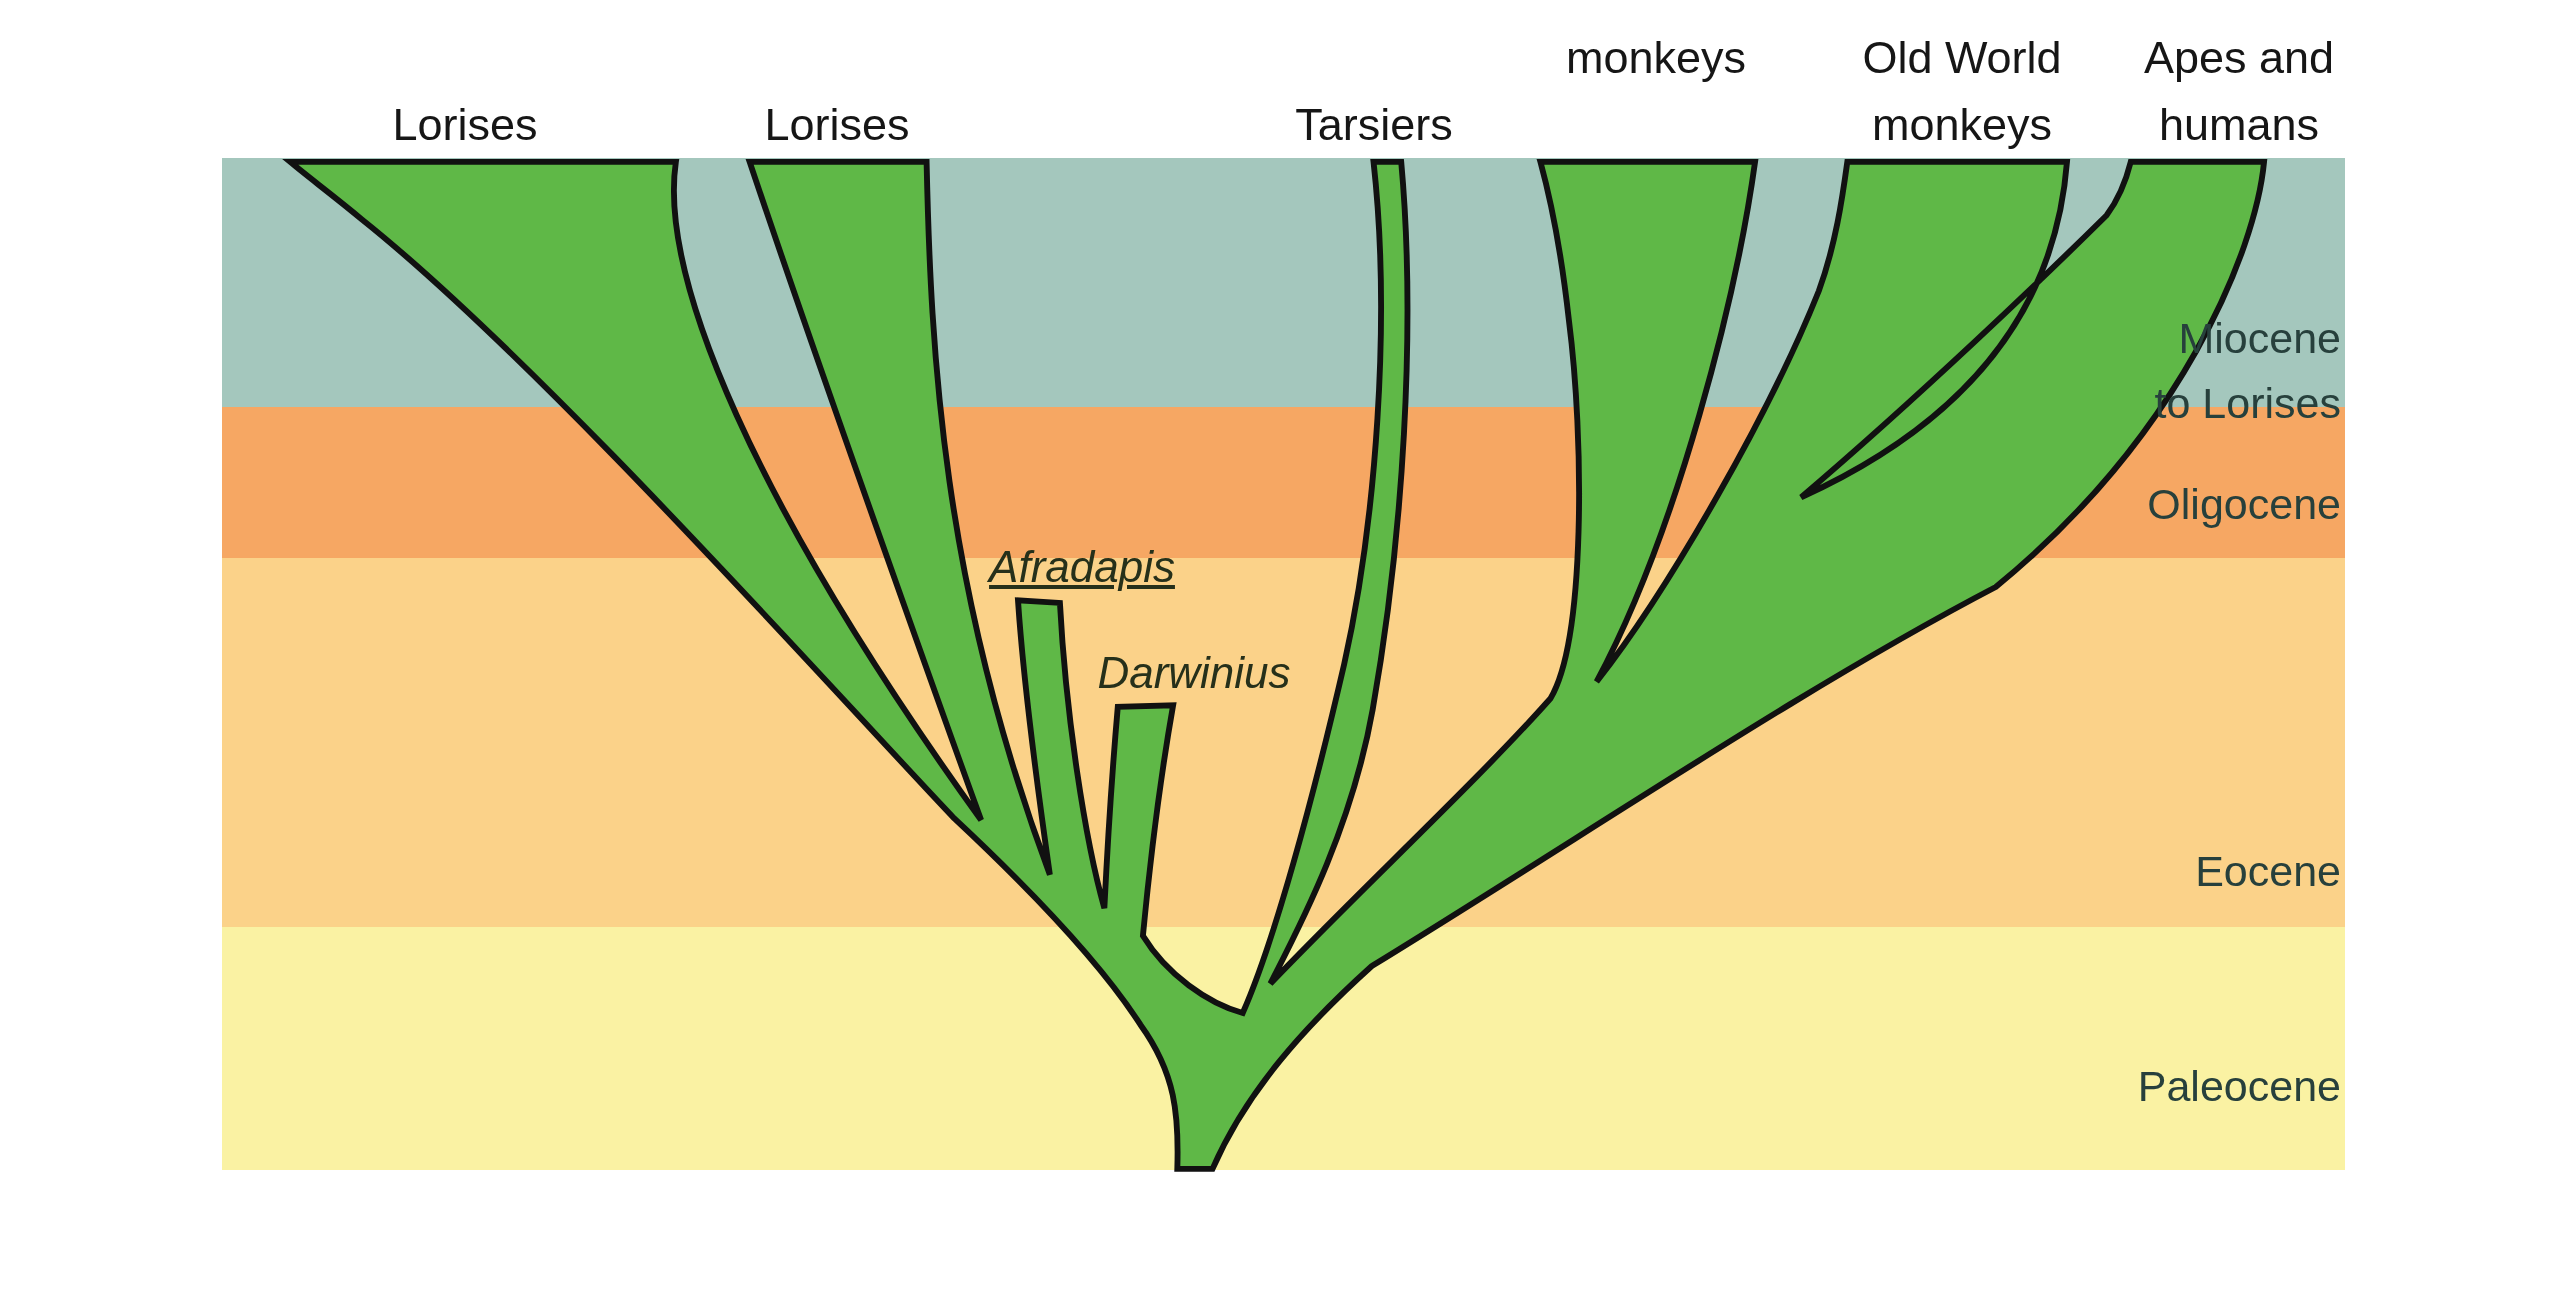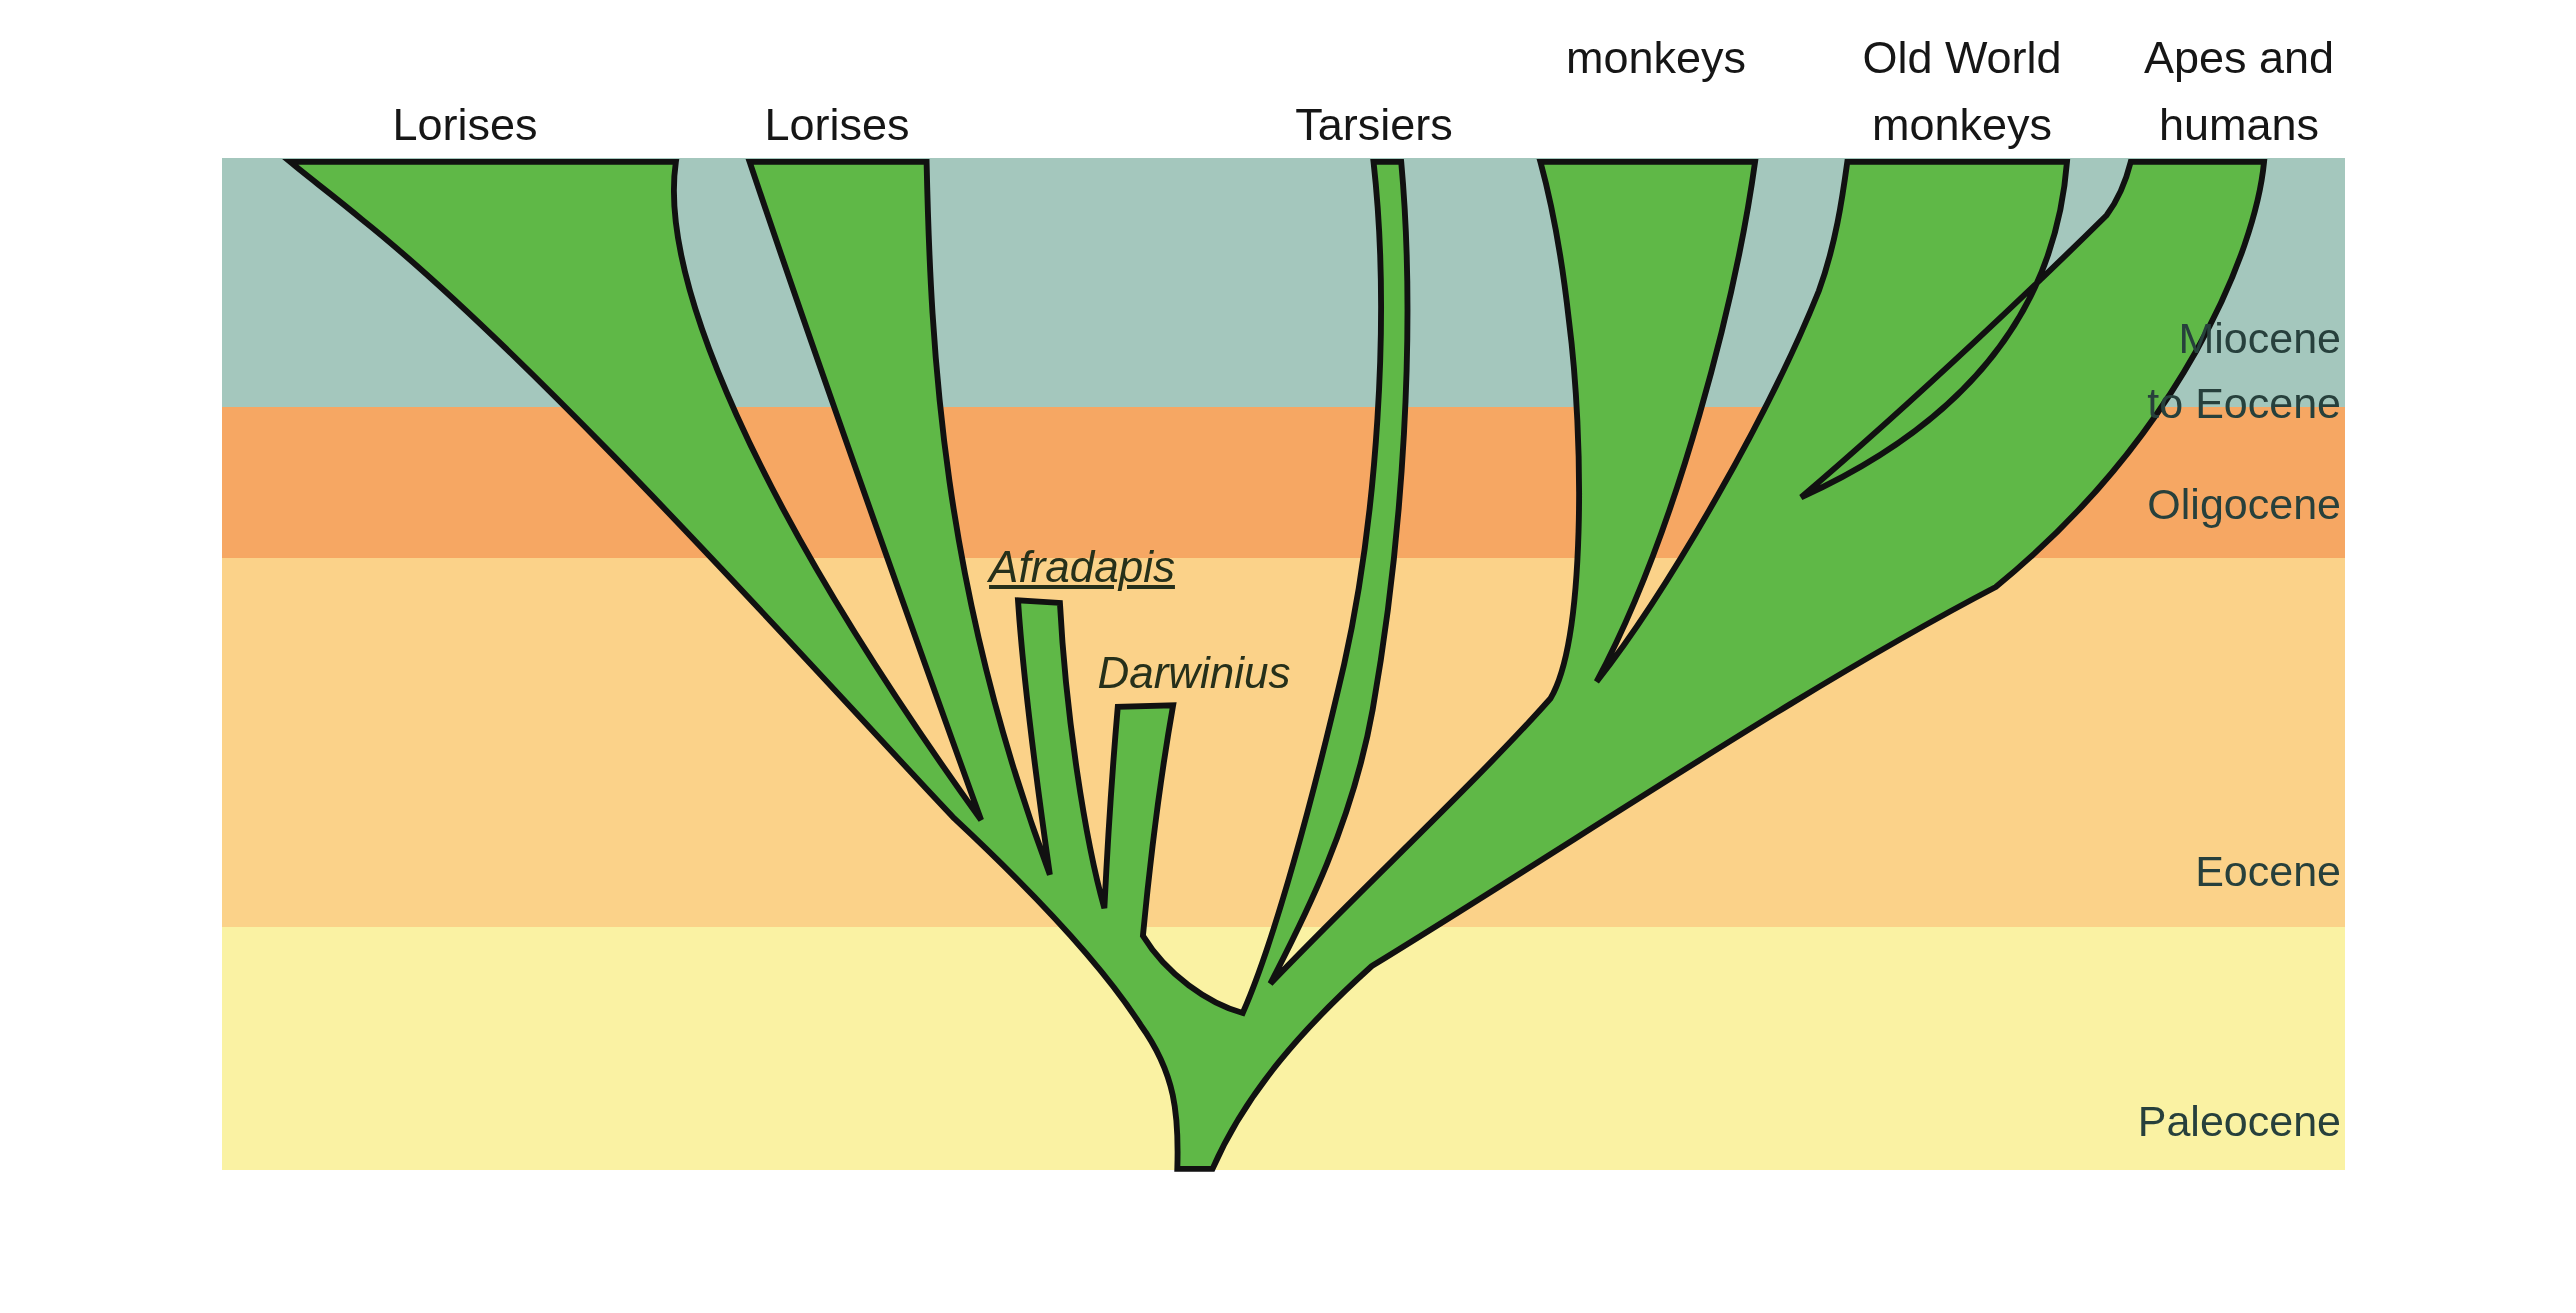--- a/index.html
+++ b/index.html
@@ -27,21 +27,21 @@
 
   .label{position:absolute;line-height:67px;font-size:45px;white-space:nowrap;}
   .taxon{transform:translateX(-50%);text-align:center;color:var(--c-label_text,#161616);}
   .taxon.one-line{top:91px;}
   .taxon.two-line{top:23.5px;}
 
   .era{right:235px;text-align:right;line-height:65px;font-size:43px;color:var(--c-era_text,#27403c);}
   .era-miocene  {top:262px;margin-top:44px;}
   .era-oligocene{top:472px;}
   .era-eocene   {top:839px;}
-  .era-paleocene{top:1089px;text-align:center;}
+  .era-paleocene{top:1054px;text-align:center;}
 
   .fossil{
     transform:translateX(-50%);
     font-style:italic;font-size:44px;line-height:44px;
     color:var(--c-fossil_text,#26301a);
   }
   .fossil-afradapis{left:1082px;top:545px;text-decoration:underline;}
   .fossil-darwinius{left:1194px;top:651px;}
 </style>
 </head>
@@ -110,20 +110,20 @@
   <div class="label taxon two-line" style="left:2239px">
     <div>Apes and</div>
     <div>humans</div>
   </div>
 
   <div class="label fossil fossil-afradapis">Afradapis</div>
   <div class="label fossil fossil-darwinius">Darwinius</div>
 
   <div class="label era era-miocene">
     <div>Miocene</div>
-    <div>to Eocene</div>
+    <div>to Lorises</div>
   </div>
   <div class="label era era-oligocene">Oligocene</div>
   <div class="label era era-eocene">Eocene</div>
   <div class="label era era-paleocene">Paleocene</div>
 
 </div>
 
 
 </body></html>

